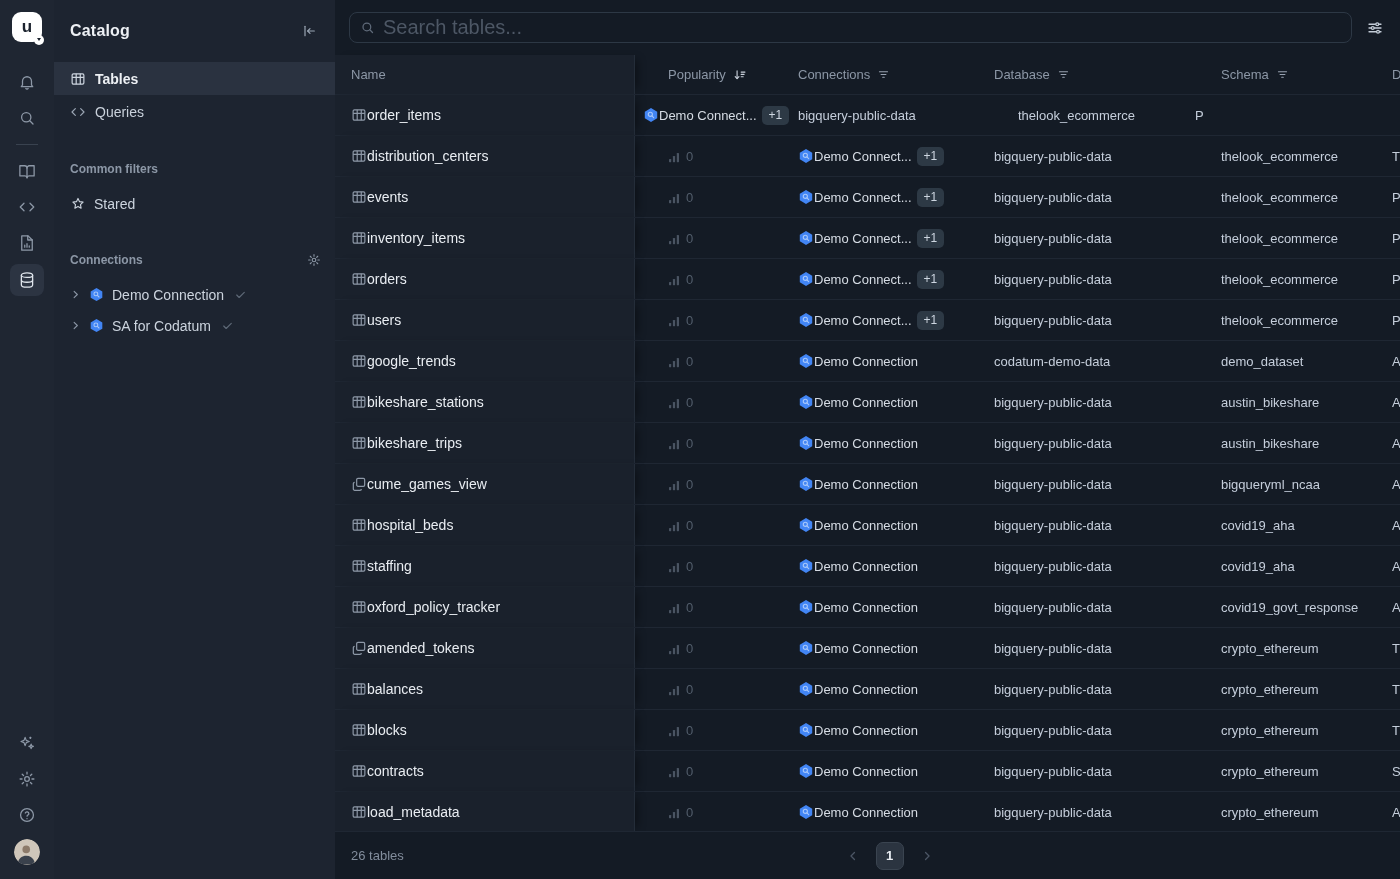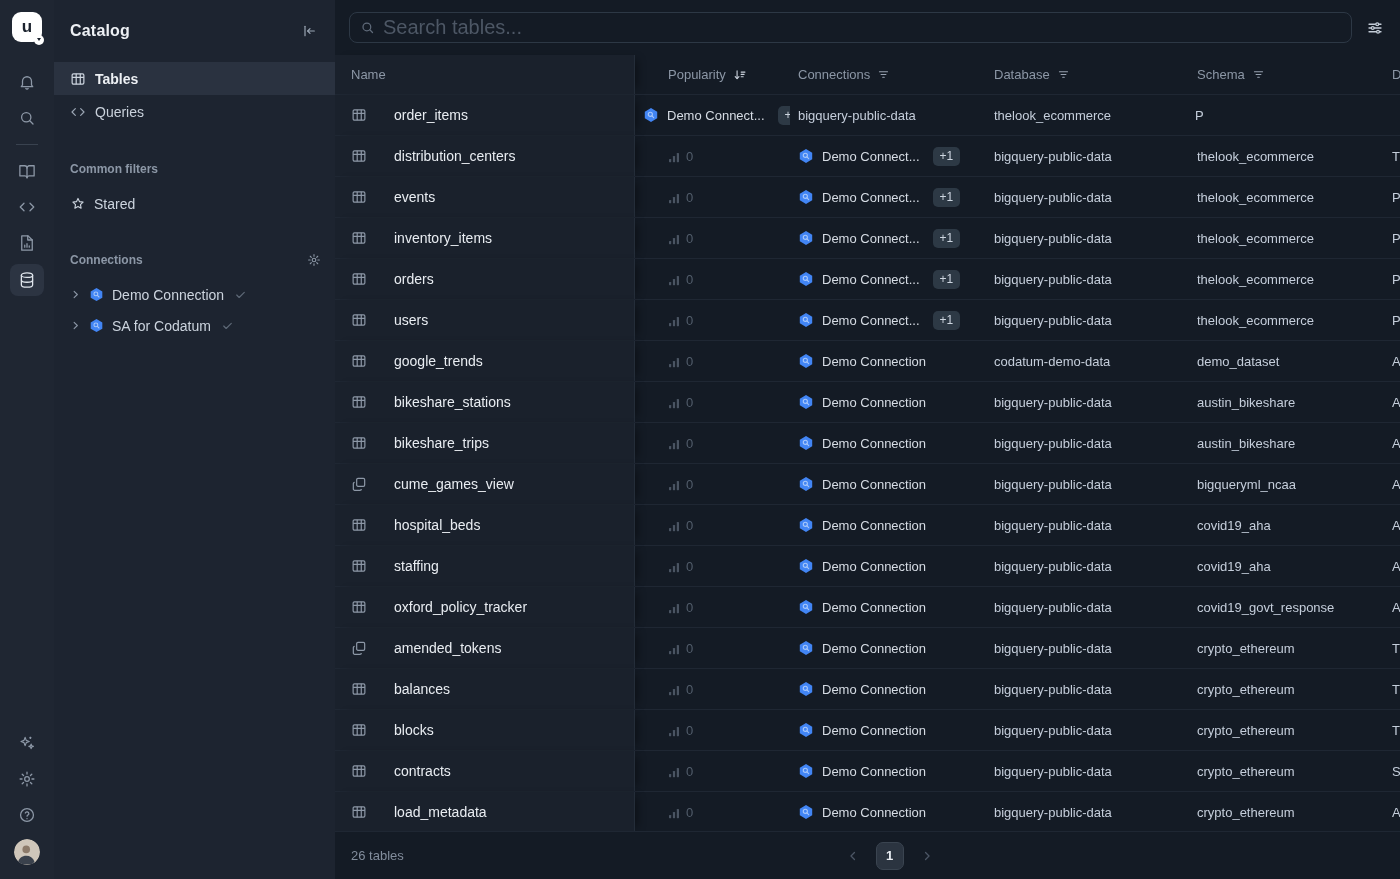--- a/index.html
+++ b/index.html
@@ -49,35 +49,35 @@
   .sliders-btn { color:#c3ccd7; cursor:pointer; padding:2px; }
 
   .grid-row { display:grid; grid-template-columns:300px 155px 196px 203px 197px 1fr; }
   .thead { height:39px; color:#8c97a6; font-size:13px; flex-shrink:0; }
   .thead .cell { display:flex; align-items:center; gap:7px; overflow:hidden; white-space:nowrap; }
   .cell { min-width:0; }
   .c-name { padding-left:16px; background:#1a212c; border-right:1px solid #242d39; box-shadow:7px 0 10px -5px rgba(0,0,0,.45); }
   .c-pop  { padding-left:33px; }
   .c-conn { padding-left:8px; }
   .c-db   { padding-left:8px; }
-  .c-schema { padding-left:8px; }
+  .c-schema { padding-left:8px;margin-left:24px; }
   .c-desc { padding-left:6px; }
   .h-icon { color:#98a2b1; cursor:pointer; flex-shrink:0; }
   .h-icon.sort { color:#cbd3dd; }
 
   .tbody { flex:1; overflow:hidden; }
   .trow { height:41px; border-top:1px solid #1f2733; cursor:pointer; }
   .trow .cell { display:flex; align-items:center; overflow:hidden; white-space:nowrap; }
-  .trow .c-name { gap:27px; color:#e9edf2; font-weight:500; font-size:14px; }
+  .trow .c-name { gap:0; color:#e9edf2; font-weight:500; font-size:14px; }
   .row-ic { color:#8d98a7; flex-shrink:0; }
   .trow .c-pop { gap:6px; font-size:13px; color:#e9edf2; }
   .trow .c-pop.dim { color:#525d6b; }
   .pop-bars { color:#7d8896; flex-shrink:0; }
   .dim .pop-bars { color:#4a5462; }
-  .trow .c-conn { gap:8px; font-size:13px; color:#d6dce4; }
+  .trow .c-conn { gap:0; font-size:13px; color:#d6dce4; }
   .hex { flex-shrink:0; }
   .badge { background:#2d3945; border-radius:5px; padding:2.5px 7px; font-size:12px; color:#cdd6e0; margin-left:5px; flex-shrink:0; }
   .trow .c-db, .trow .c-schema, .trow .c-desc { font-size:13px; color:#c5cedb; }
 
   .footer { height:48px; border-top:1px solid #1f2733; display:flex; align-items:center; padding:0 16px; position:relative; flex-shrink:0;text-align:center; }
   .tbl-count { font-size:13px; color:#828d9c; }
   .pager { position:absolute; left:calc(50% + 22px); transform:translateX(-50%); display:flex; align-items:center; gap:13px; }
   .pg-chev { color:#4c5665; cursor:pointer; padding:3px; }
   .pg-page { width:28px; height:28px; background:#2b3440; border:1px solid #3a4450; border-radius:7px; display:grid; place-items:center; font-size:13px; font-weight:700; color:#e9edf2; cursor:pointer; }
 </style>

